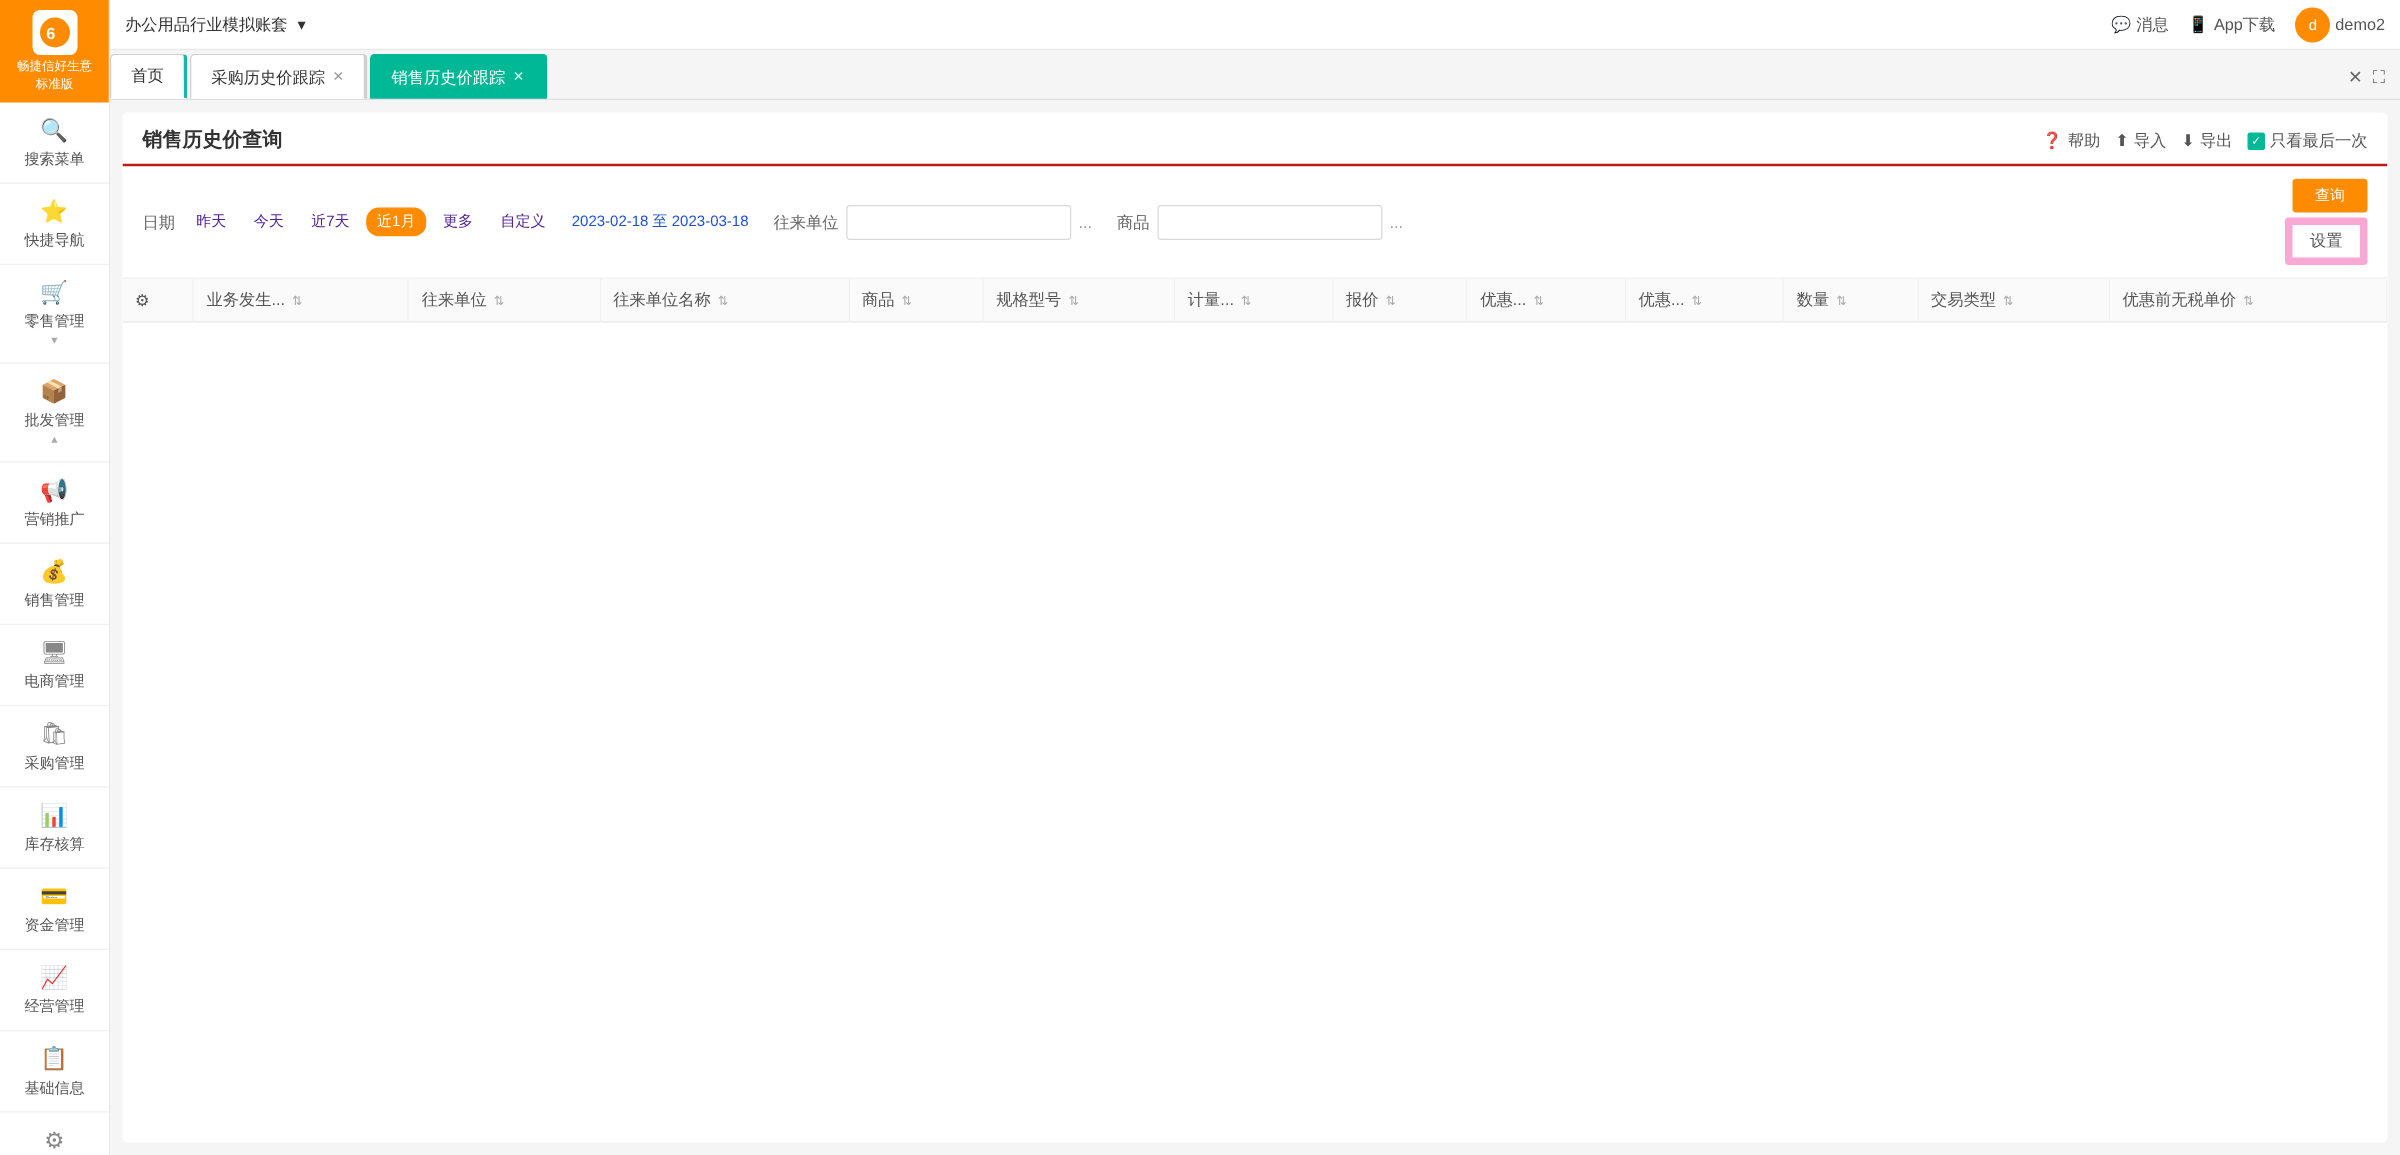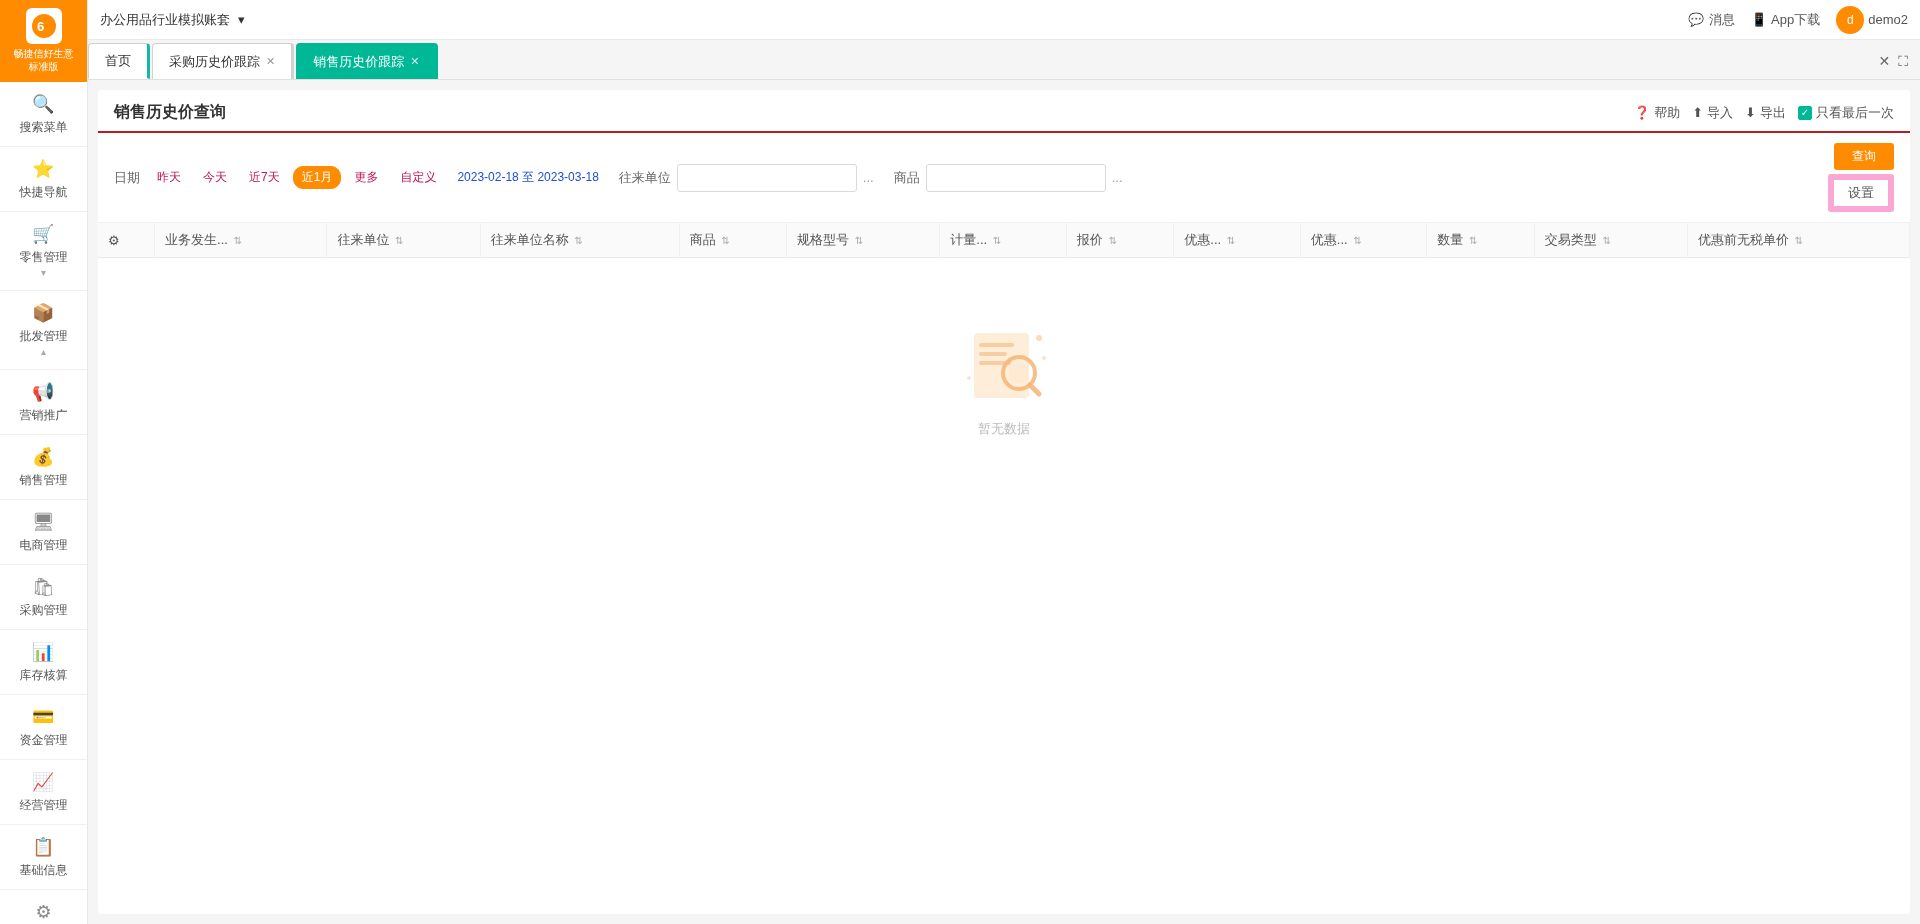--- a/index.html
+++ b/index.html
@@ -259,21 +259,21 @@
       white-space: nowrap;
     }
     .date-options {
       display: flex;
       align-items: center;
       gap: 4px;
     }
     .date-btn {
       padding: 2px 8px;
       font-size: 12px;
-      color: #be185d;
+      color: #4c1d95;
       cursor: pointer;
       border-radius: 3px;
       border: 1px solid transparent;
     }
     .date-btn.active {
       background: #ff8c00;
       color: #fff;
       border-color: #ff8c00;
       border-radius: 10px;
     }
@@ -603,37 +603,17 @@
               <th>
                 <span>优惠前无税单价</span>
                 <span class="th-sort">⇅</span>
               </th>
             </tr>
           </thead>
           <tbody>
           </tbody>
         </table>
 
-        <div class="empty-state">
-          <div class="empty-icon">
-            <svg class="empty-svg" viewBox="0 0 100 90" fill="none" xmlns="http://www.w3.org/2000/svg">
-
-              <rect x="20" y="15" width="55" height="65" rx="4" fill="#fde8d0" opacity="0.8"></rect>
-              <rect x="25" y="25" width="35" height="4" rx="2" fill="#f5b87a" opacity="0.6"></rect>
-              <rect x="25" y="34" width="28" height="4" rx="2" fill="#f5b87a" opacity="0.6"></rect>
-              <rect x="25" y="43" width="32" height="4" rx="2" fill="#f5b87a" opacity="0.6"></rect>
-
-              <circle cx="65" cy="55" r="16" fill="none" stroke="#f5b87a" stroke-width="4" opacity="0.9"></circle>
-              <circle cx="65" cy="55" r="10" fill="#fde8d0" opacity="0.7"></circle>
-              <line x1="76" y1="67" x2="85" y2="76" stroke="#f5b87a" stroke-width="5" stroke-linecap="round" opacity="0.9"></line>
-
-              <circle cx="85" cy="20" r="3" fill="#f5b87a" opacity="0.5"></circle>
-              <circle cx="15" cy="60" r="2" fill="#f5b87a" opacity="0.4"></circle>
-              <circle cx="90" cy="40" r="2" fill="#f5b87a" opacity="0.4"></circle>
-            </svg>
-          </div>
-          <span class="empty-text">暂无数据</span>
-        </div>
       </div>
 
     </div>
   </div>
 </div>
 
 </body></html>

